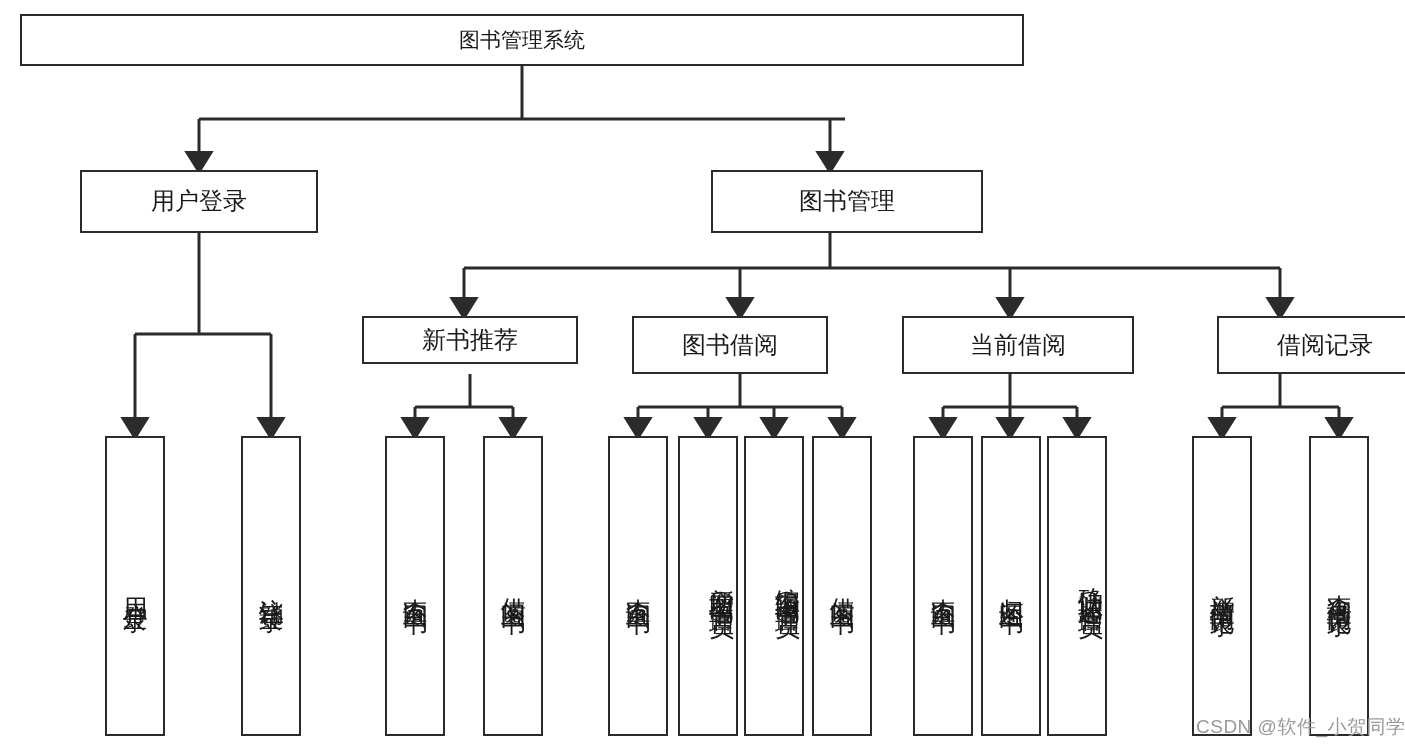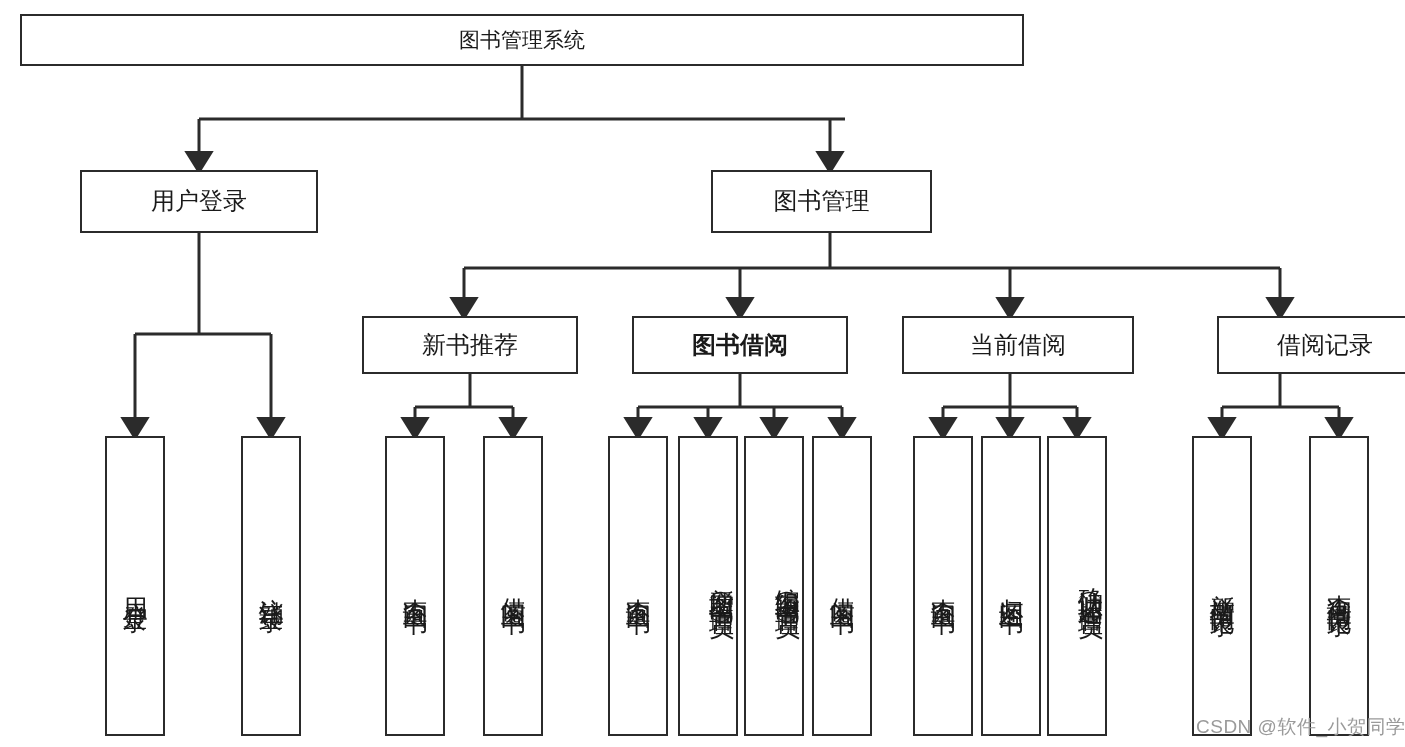--- a/index.html
+++ b/index.html
@@ -122,28 +122,28 @@
     </g>
   </svg>
 
   <div class="node root" style="left:20px; top:14px; width:1004px; height:52px;">
     <span>图书管理系统</span>
   </div>
 
   <div class="node branch" style="left:80px; top:170px; width:238px; height:63px;">
     <span>用户登录</span>
   </div>
-  <div class="node branch" style="left:711px; top:170px; width:221px; height:63px;">
+  <div class="node branch" style="left:711px; top:170px; width:272px; height:63px;">
     <span>图书管理</span>
   </div>
 
-  <div class="node branch" style="left:362px; top:316px; width:216px; height:58px;">
+  <div class="node branch" style="left:362px; top:316px; width:216px; height:48px;">
     <span>新书推荐</span>
   </div>
-  <div class="node branch" style="left:632px; top:316px; width:216px; height:58px;font-weight:bold;">
+  <div class="node branch" style="left:632px; top:316px; width:196px; height:58px;">
     <span>图书借阅</span>
   </div>
   <div class="node branch" style="left:902px; top:316px; width:232px; height:58px;">
     <span>当前借阅</span>
   </div>
   <div class="node branch" style="left:1172px; top:316px; width:216px; height:58px;margin-left:45px;">
     <span>借阅记录</span>
   </div>
 
   <div class="node leaf" style="left:105px; top:436px; width:60px; height:300px;">

